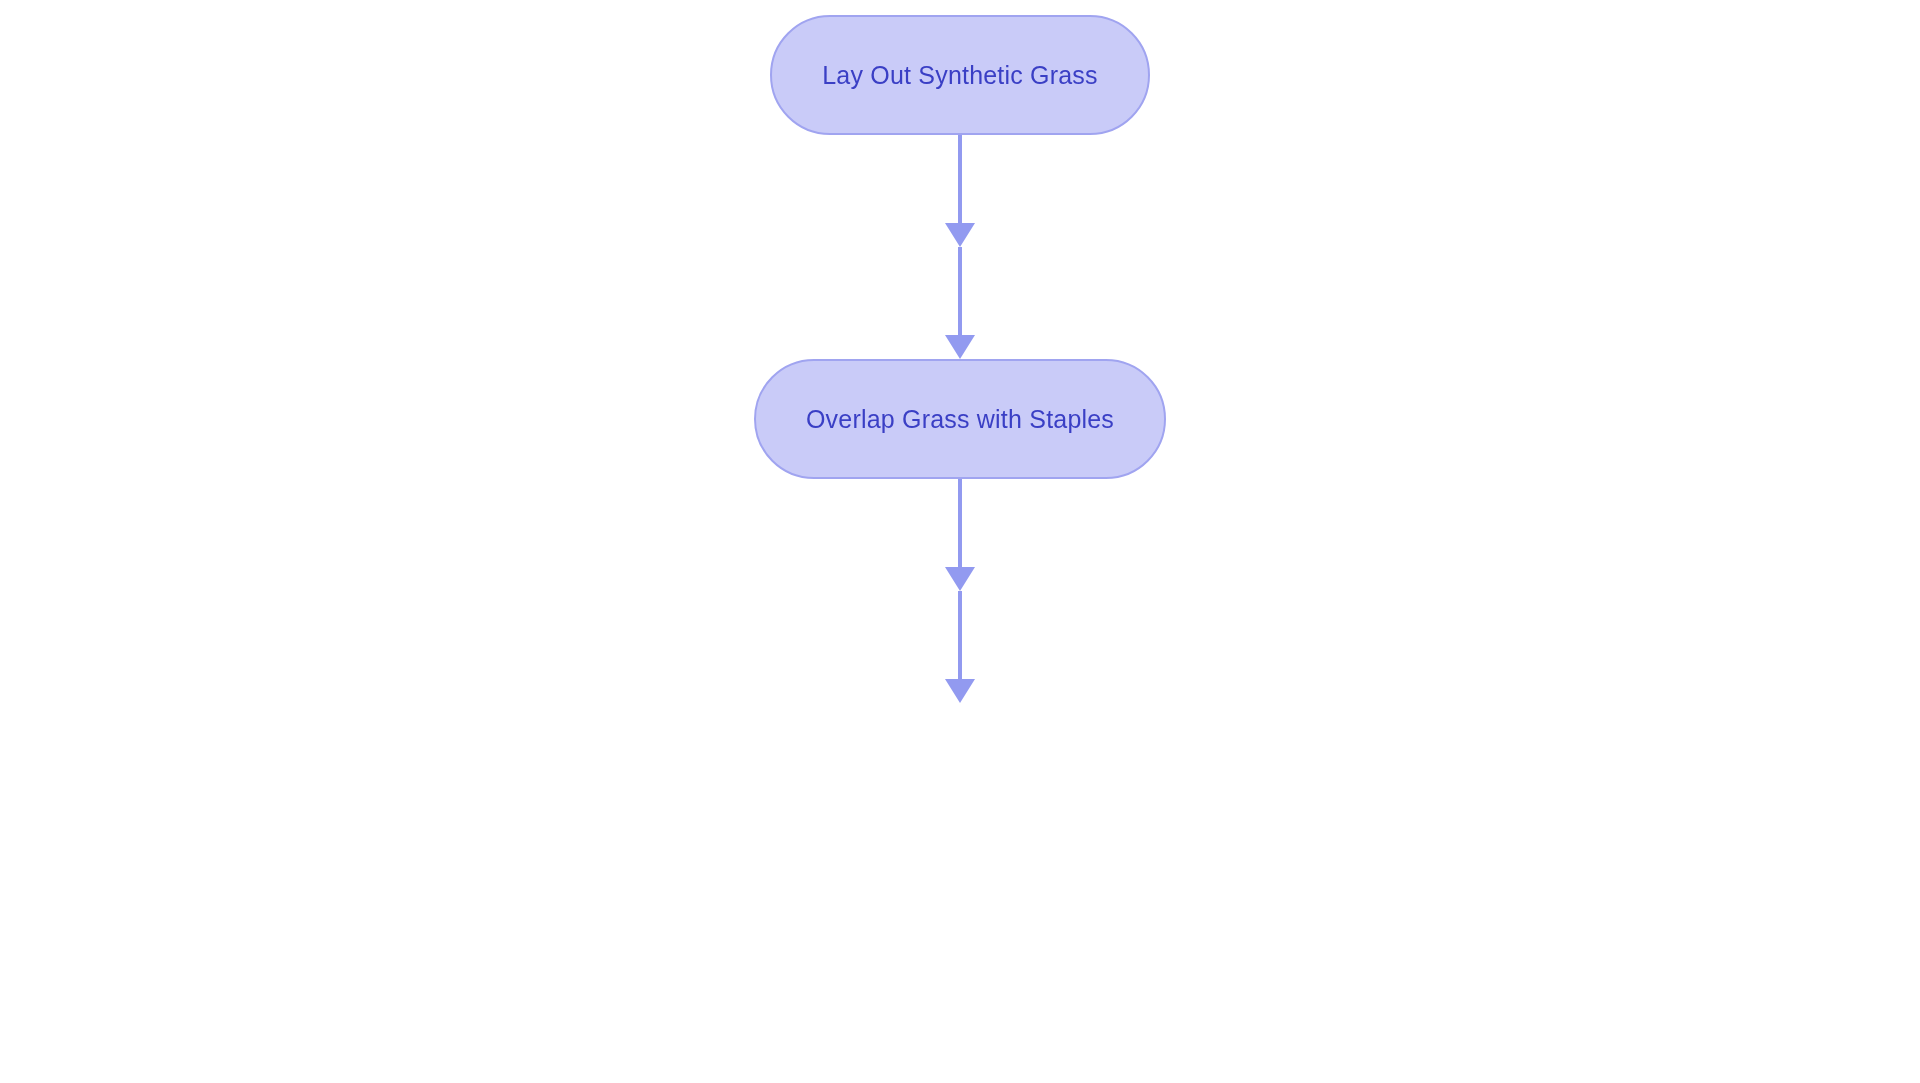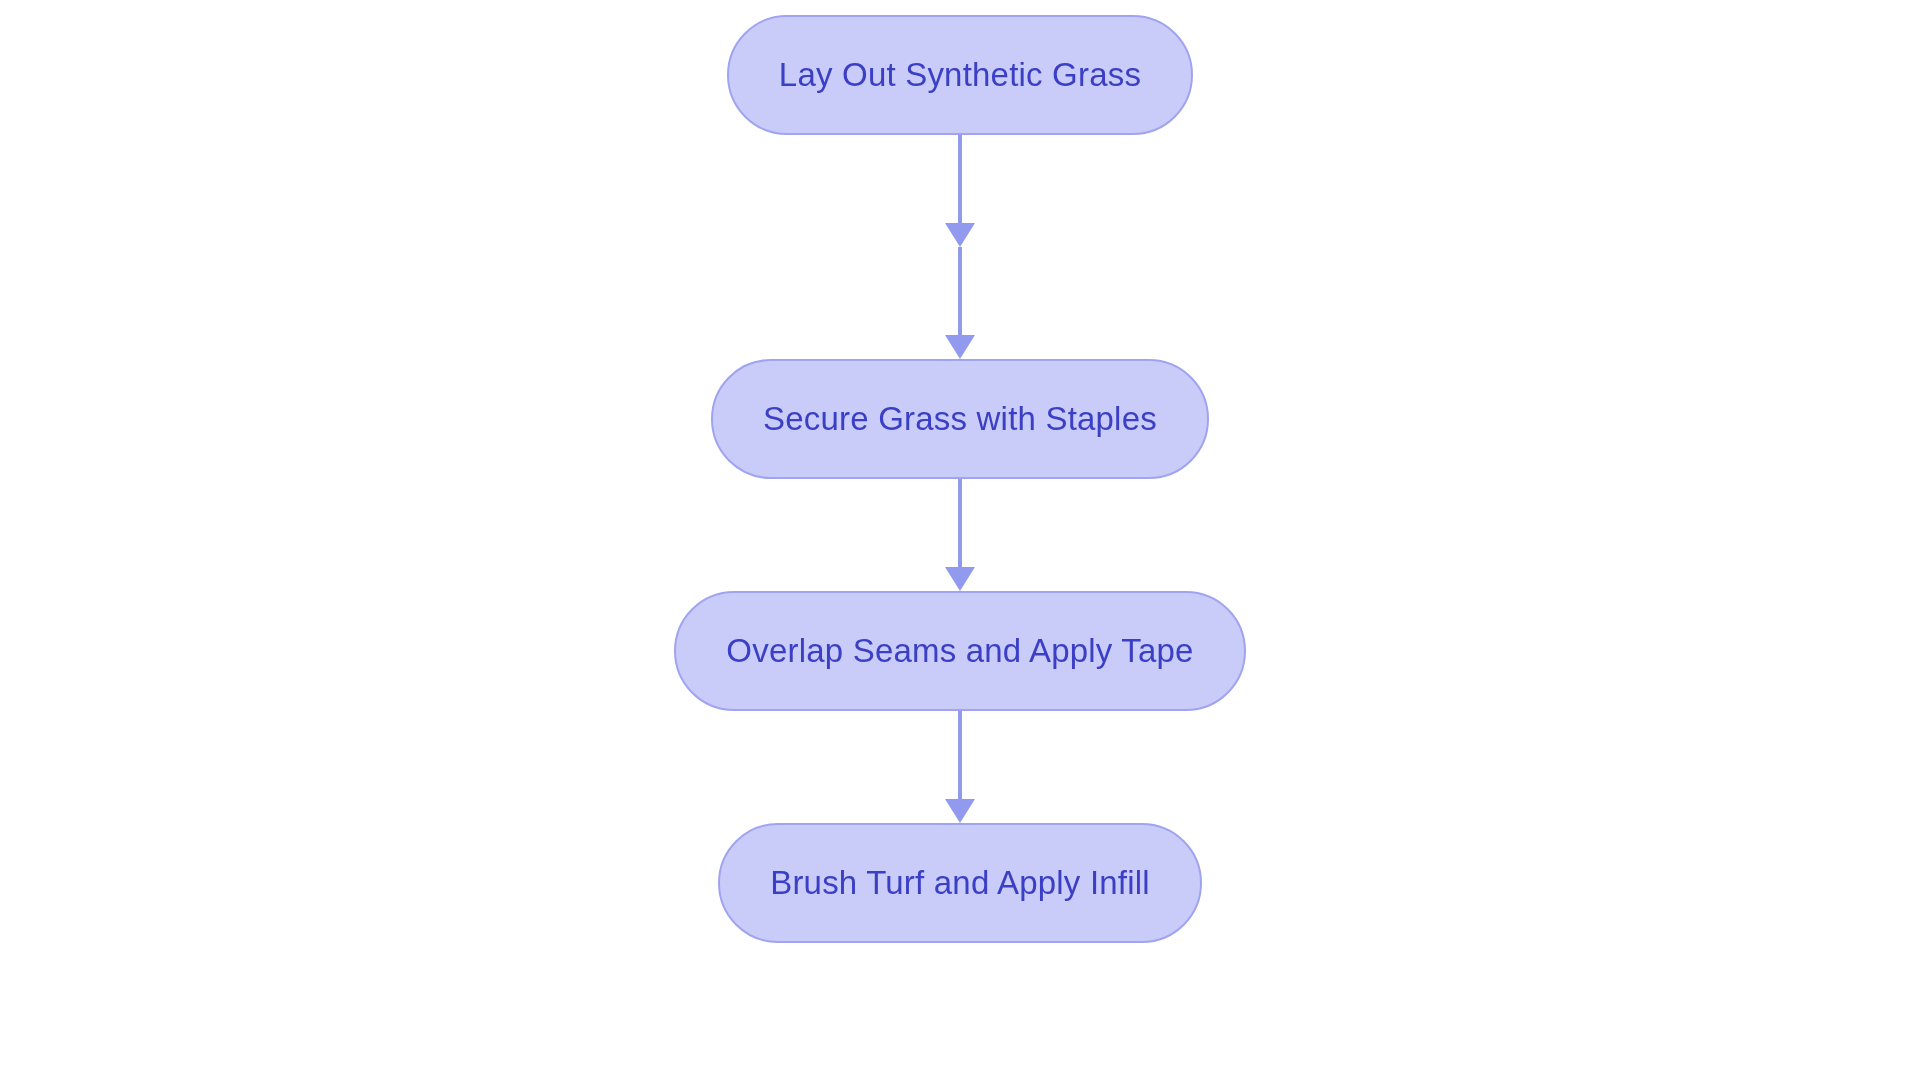--- a/index.html
+++ b/index.html
@@ -33,21 +33,21 @@
     padding: 0 50px;
     border-radius: 60px;
     background: var(--node-fill);
     border: 2px solid var(--node-border);
     display: flex;
     align-items: center;
     justify-content: center;
     flex: 0 0 auto;
   }
   .flow-node .label {
-    font-size: 33px;
+    font-size: 25px;
     font-weight: 400;
     color: var(--node-text);
     white-space: nowrap;
     letter-spacing: 0.2px;
   }
   .flow-arrow {
     height: 112px;
     width: 30px;
     display: flex;
     flex-direction: column;
@@ -82,34 +82,28 @@
     <div class="head"></div>
   </div>
 
 
   <div class="flow-arrow">
     <div class="shaft"></div>
     <div class="head"></div>
   </div>
 
   <div class="flow-node">
-    <span class="label">Secure Grass with Staples</span>
+    <span class="label">Overlap Grass with Staples</span>
   </div>
 
   <div class="flow-arrow">
     <div class="shaft"></div>
     <div class="head"></div>
   </div>
 
-  <div class="flow-node">
-    <span class="label">Overlap Seams and Apply Tape</span>
-  </div>
 
   <div class="flow-arrow">
     <div class="shaft"></div>
     <div class="head"></div>
   </div>
 
-  <div class="flow-node">
-    <span class="label">Brush Turf and Apply Infill</span>
-  </div>
 
 </div>
 
 </body></html>

